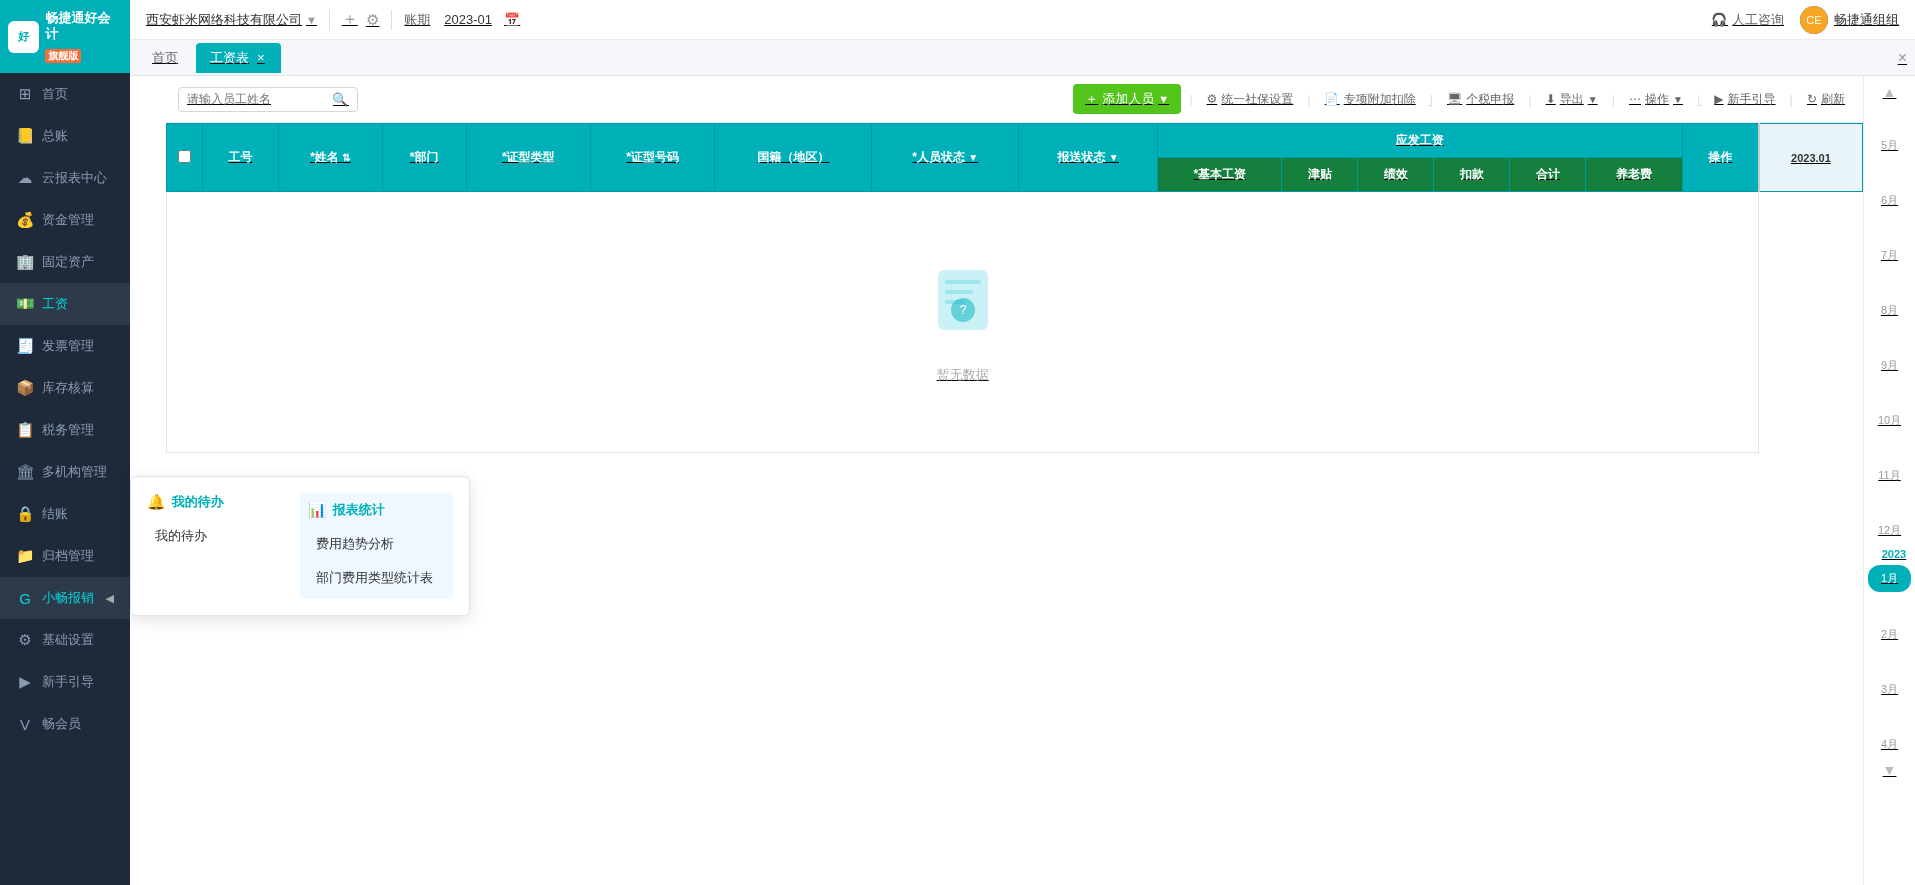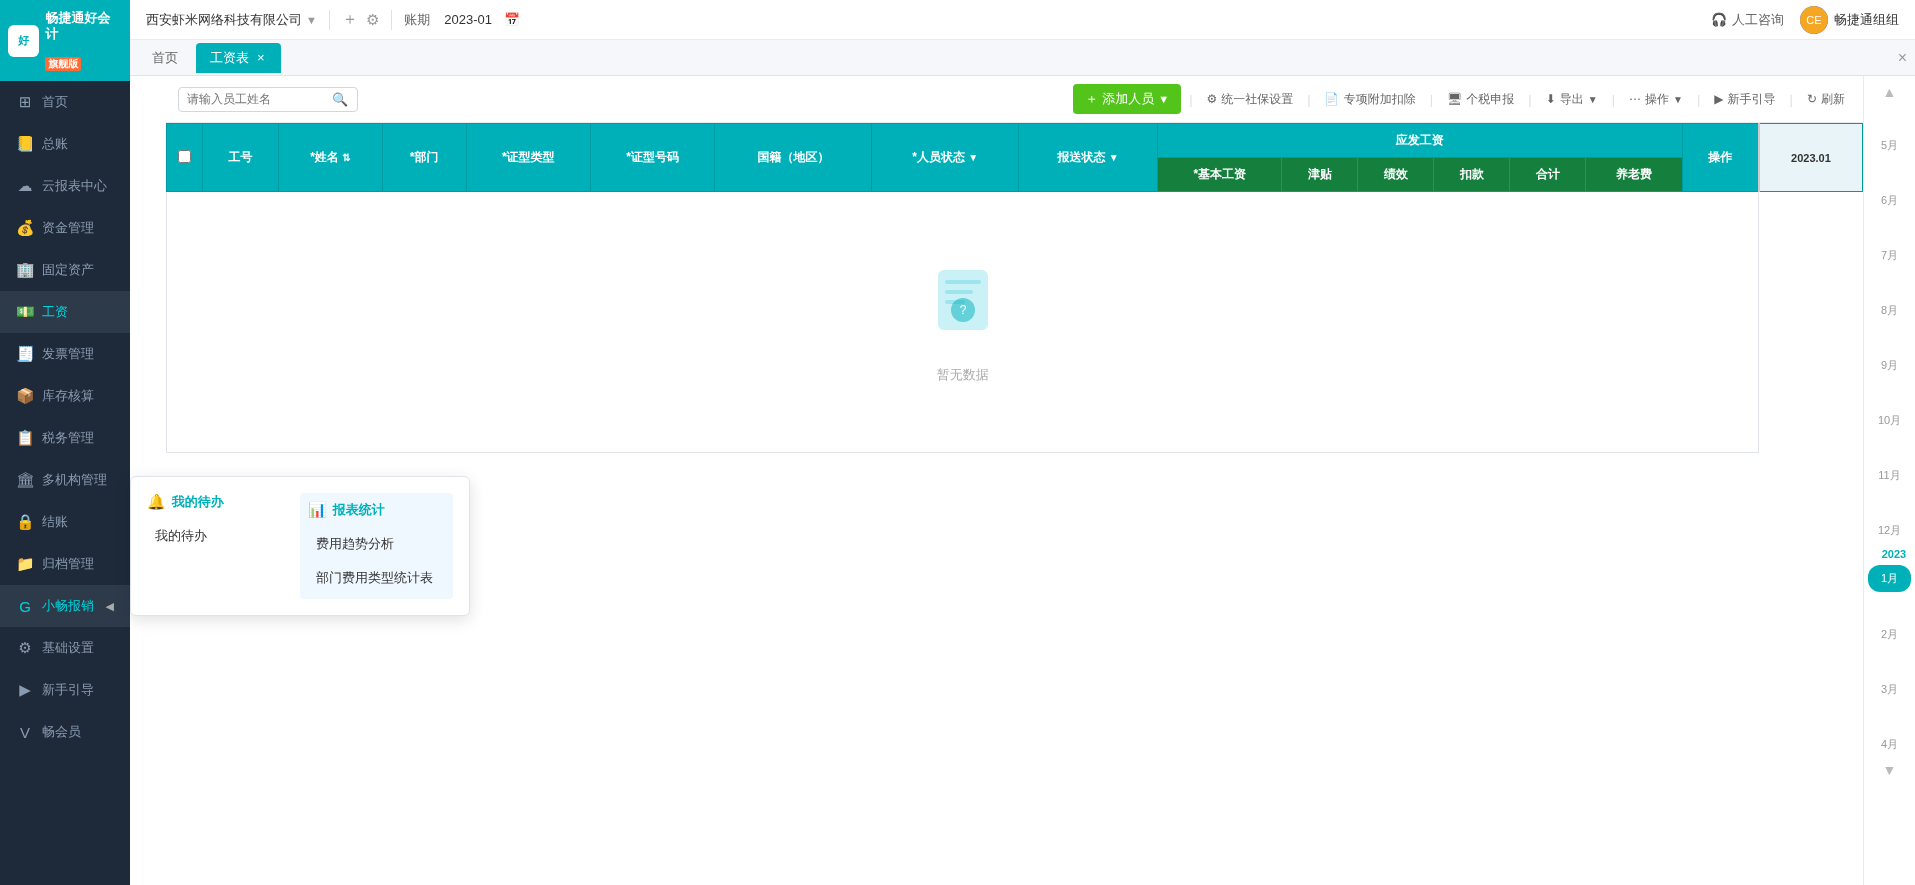--- a/index.html
+++ b/index.html
@@ -32,37 +32,37 @@
       background: white;
       border-radius: 6px;
       display: flex;
       align-items: center;
       justify-content: center;
       color: #00b0b9;
       font-weight: bold;
       font-size: 11px;
     }
     .sidebar-logo-text { line-height: 1.2; }
-    .sidebar-logo-sub { font-size: 10px; background: #ff6b35; color: white; padding: 1px 3px; border-radius: 2px; margin-top: 16px; display: inline-block; }
+    .sidebar-logo-sub { font-size: 10px; background: #ff6b35; color: white; padding: 1px 3px; border-radius: 2px; margin-top: 8px; display: inline-block; }
     .sidebar-nav { flex: 1; overflow-y: auto; }
     .sidebar-item {
       display: flex;
       align-items: center;
       gap: 8px;
       padding: 12px 16px;
       cursor: pointer;
       color: #8a9bb0;
       transition: background 0.2s;
       font-size: 13px;
     }
     .sidebar-item.active { background: #2d3a4a; color: #00d4dd; }
     .sidebar-item-icon { font-size: 15px; width: 18px; text-align: center; }
 
     
-    .main { flex: 1; display: flex; flex-direction: column; overflow: hidden; }
+    .main { flex: 1; display: flex; flex-direction: column; overflow: hidden; text-decoration: underline; }
 
     
     .top-header {
       background: white;
       height: 40px;
       display: flex;
       align-items: center;
       padding: 0 16px;
       border-bottom: 1px solid #e8ecf0;
       gap: 8px;

